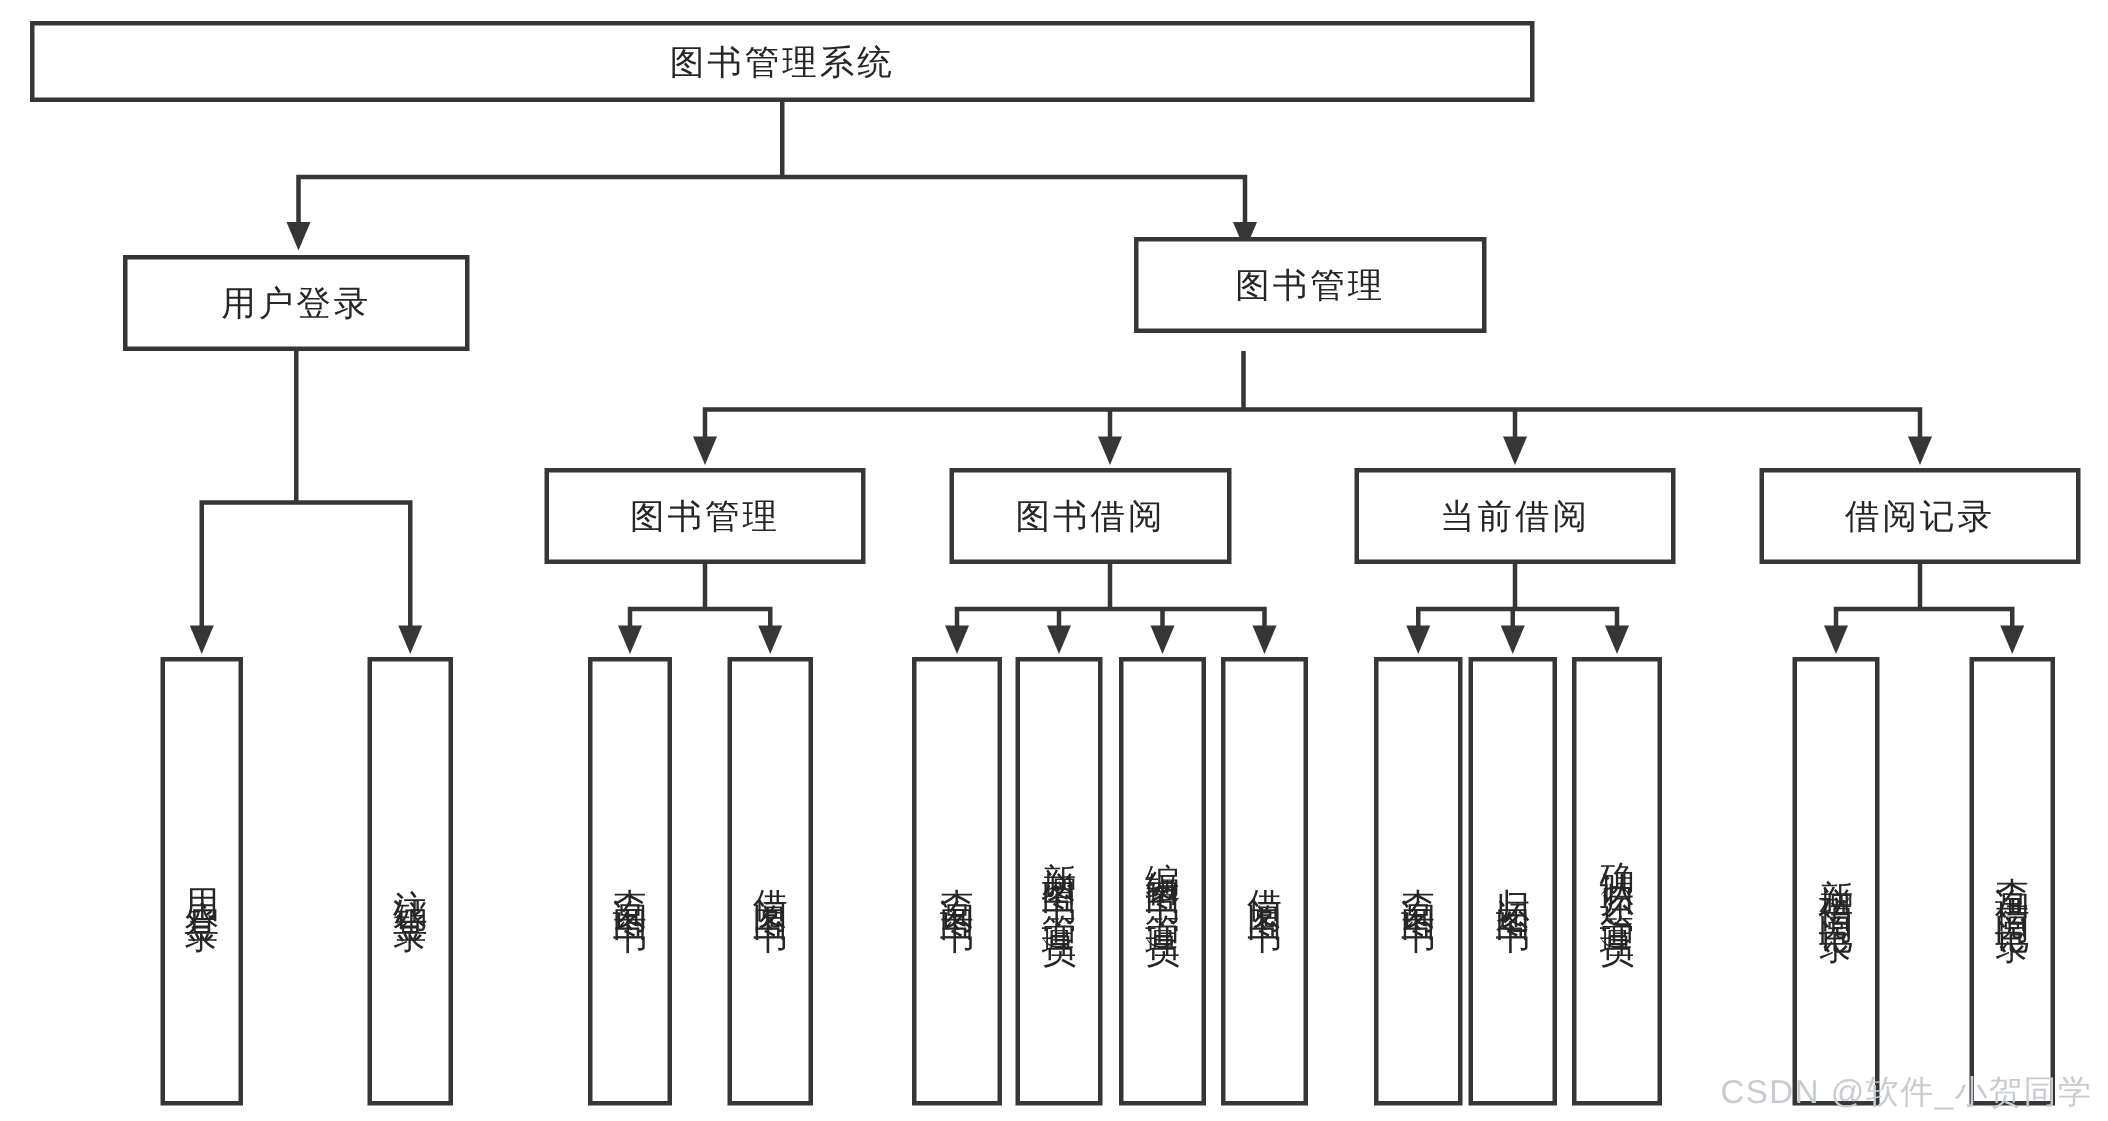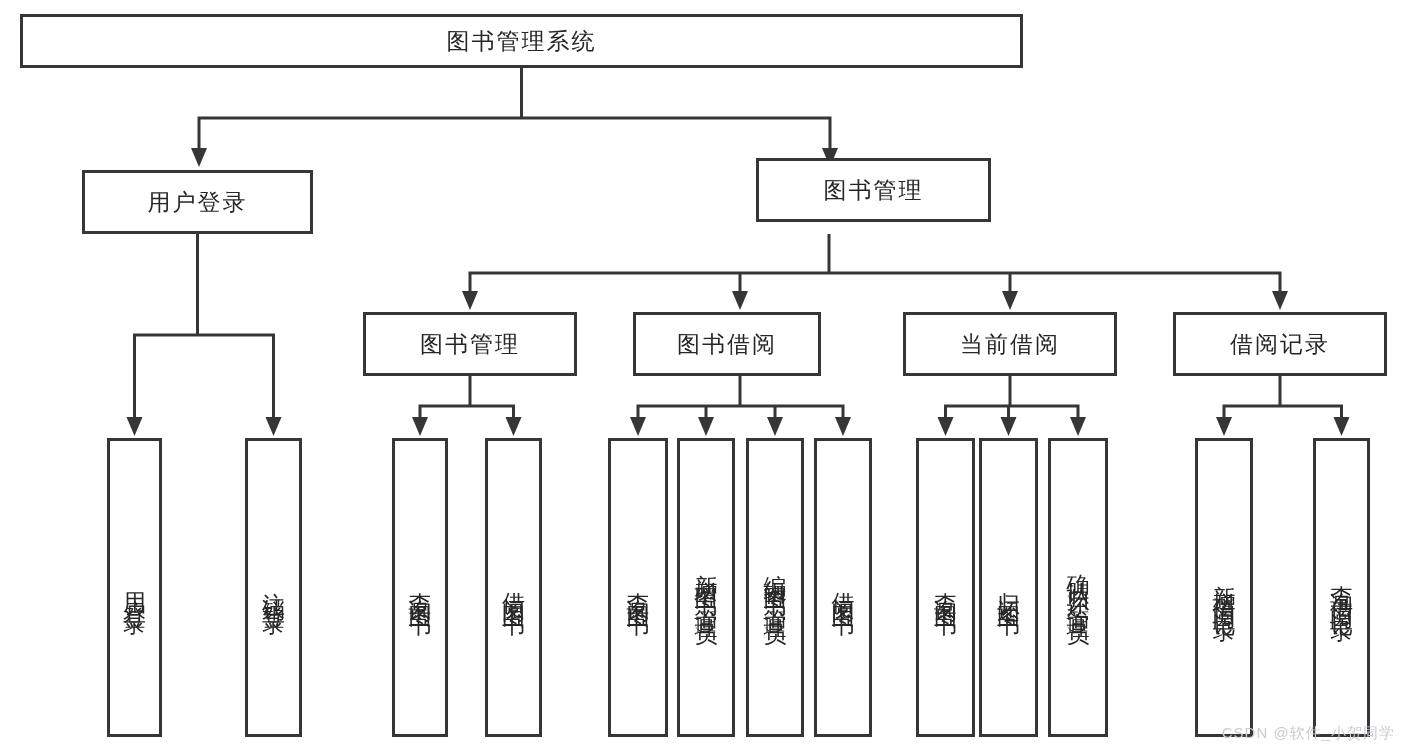--- a/index.html
+++ b/index.html
@@ -47,21 +47,21 @@
   .n-bb-edit         {left:746px; top:438px; width:58px;   height:299px;}
   .n-bb-borrow       {left:814px; top:438px; width:58px;   height:299px;}
   .n-cb-query        {left:916px; top:438px; width:59px;   height:299px;}
   .n-cb-return       {left:979px; top:438px; width:59px;   height:299px;}
   .n-cb-confirm      {left:1048px;top:438px; width:60px;   height:299px;}
   .n-br-add          {left:1195px;top:438px; width:58px;   height:299px;}
   .n-br-query        {left:1313px;top:438px; width:57px;   height:299px;}
   .watermark{
     position:absolute;
     right:10px;bottom:4px;
-    font-size:15px;
+    font-size:22px;
     color:#c8ccd1;
     letter-spacing:1px;
     white-space:nowrap;
   }
 </style>
 </head>
 <body>
 
 <div class="canvas">
 

